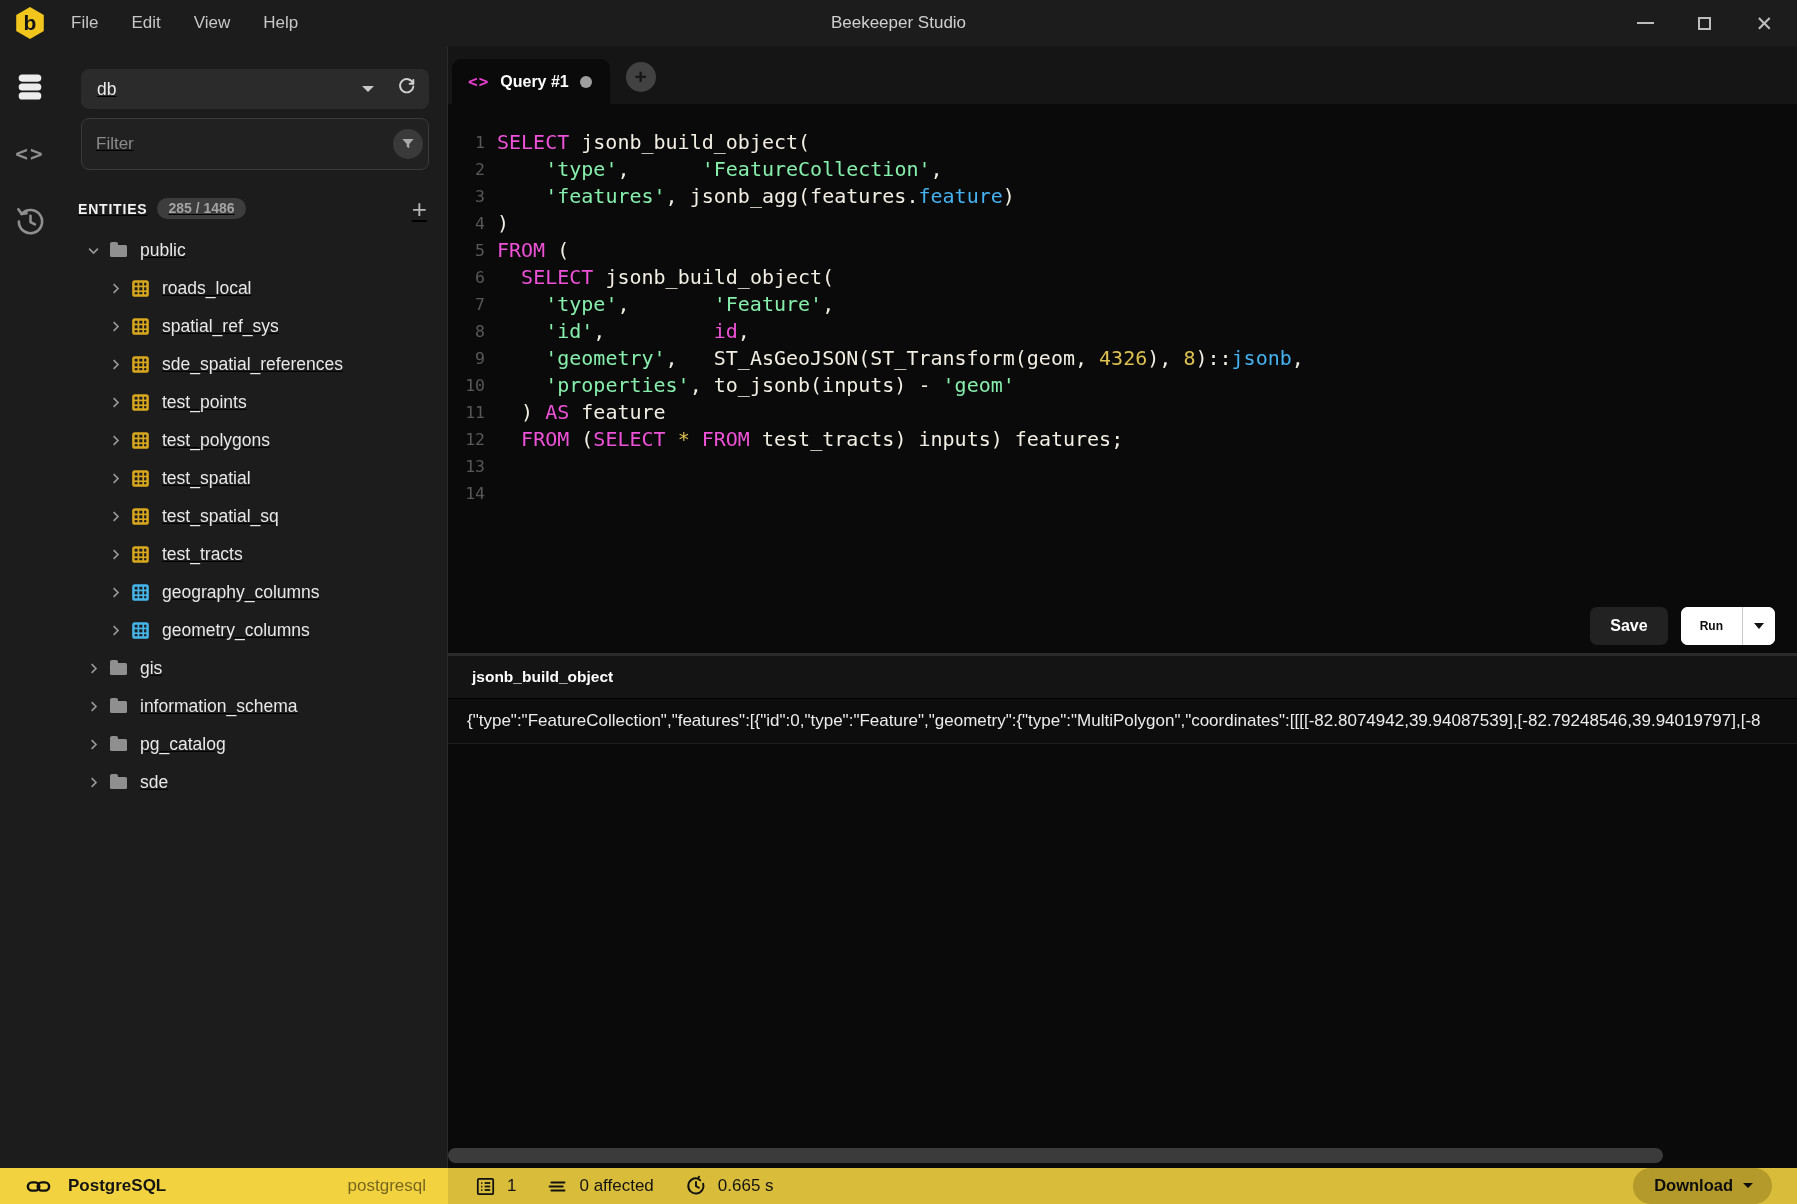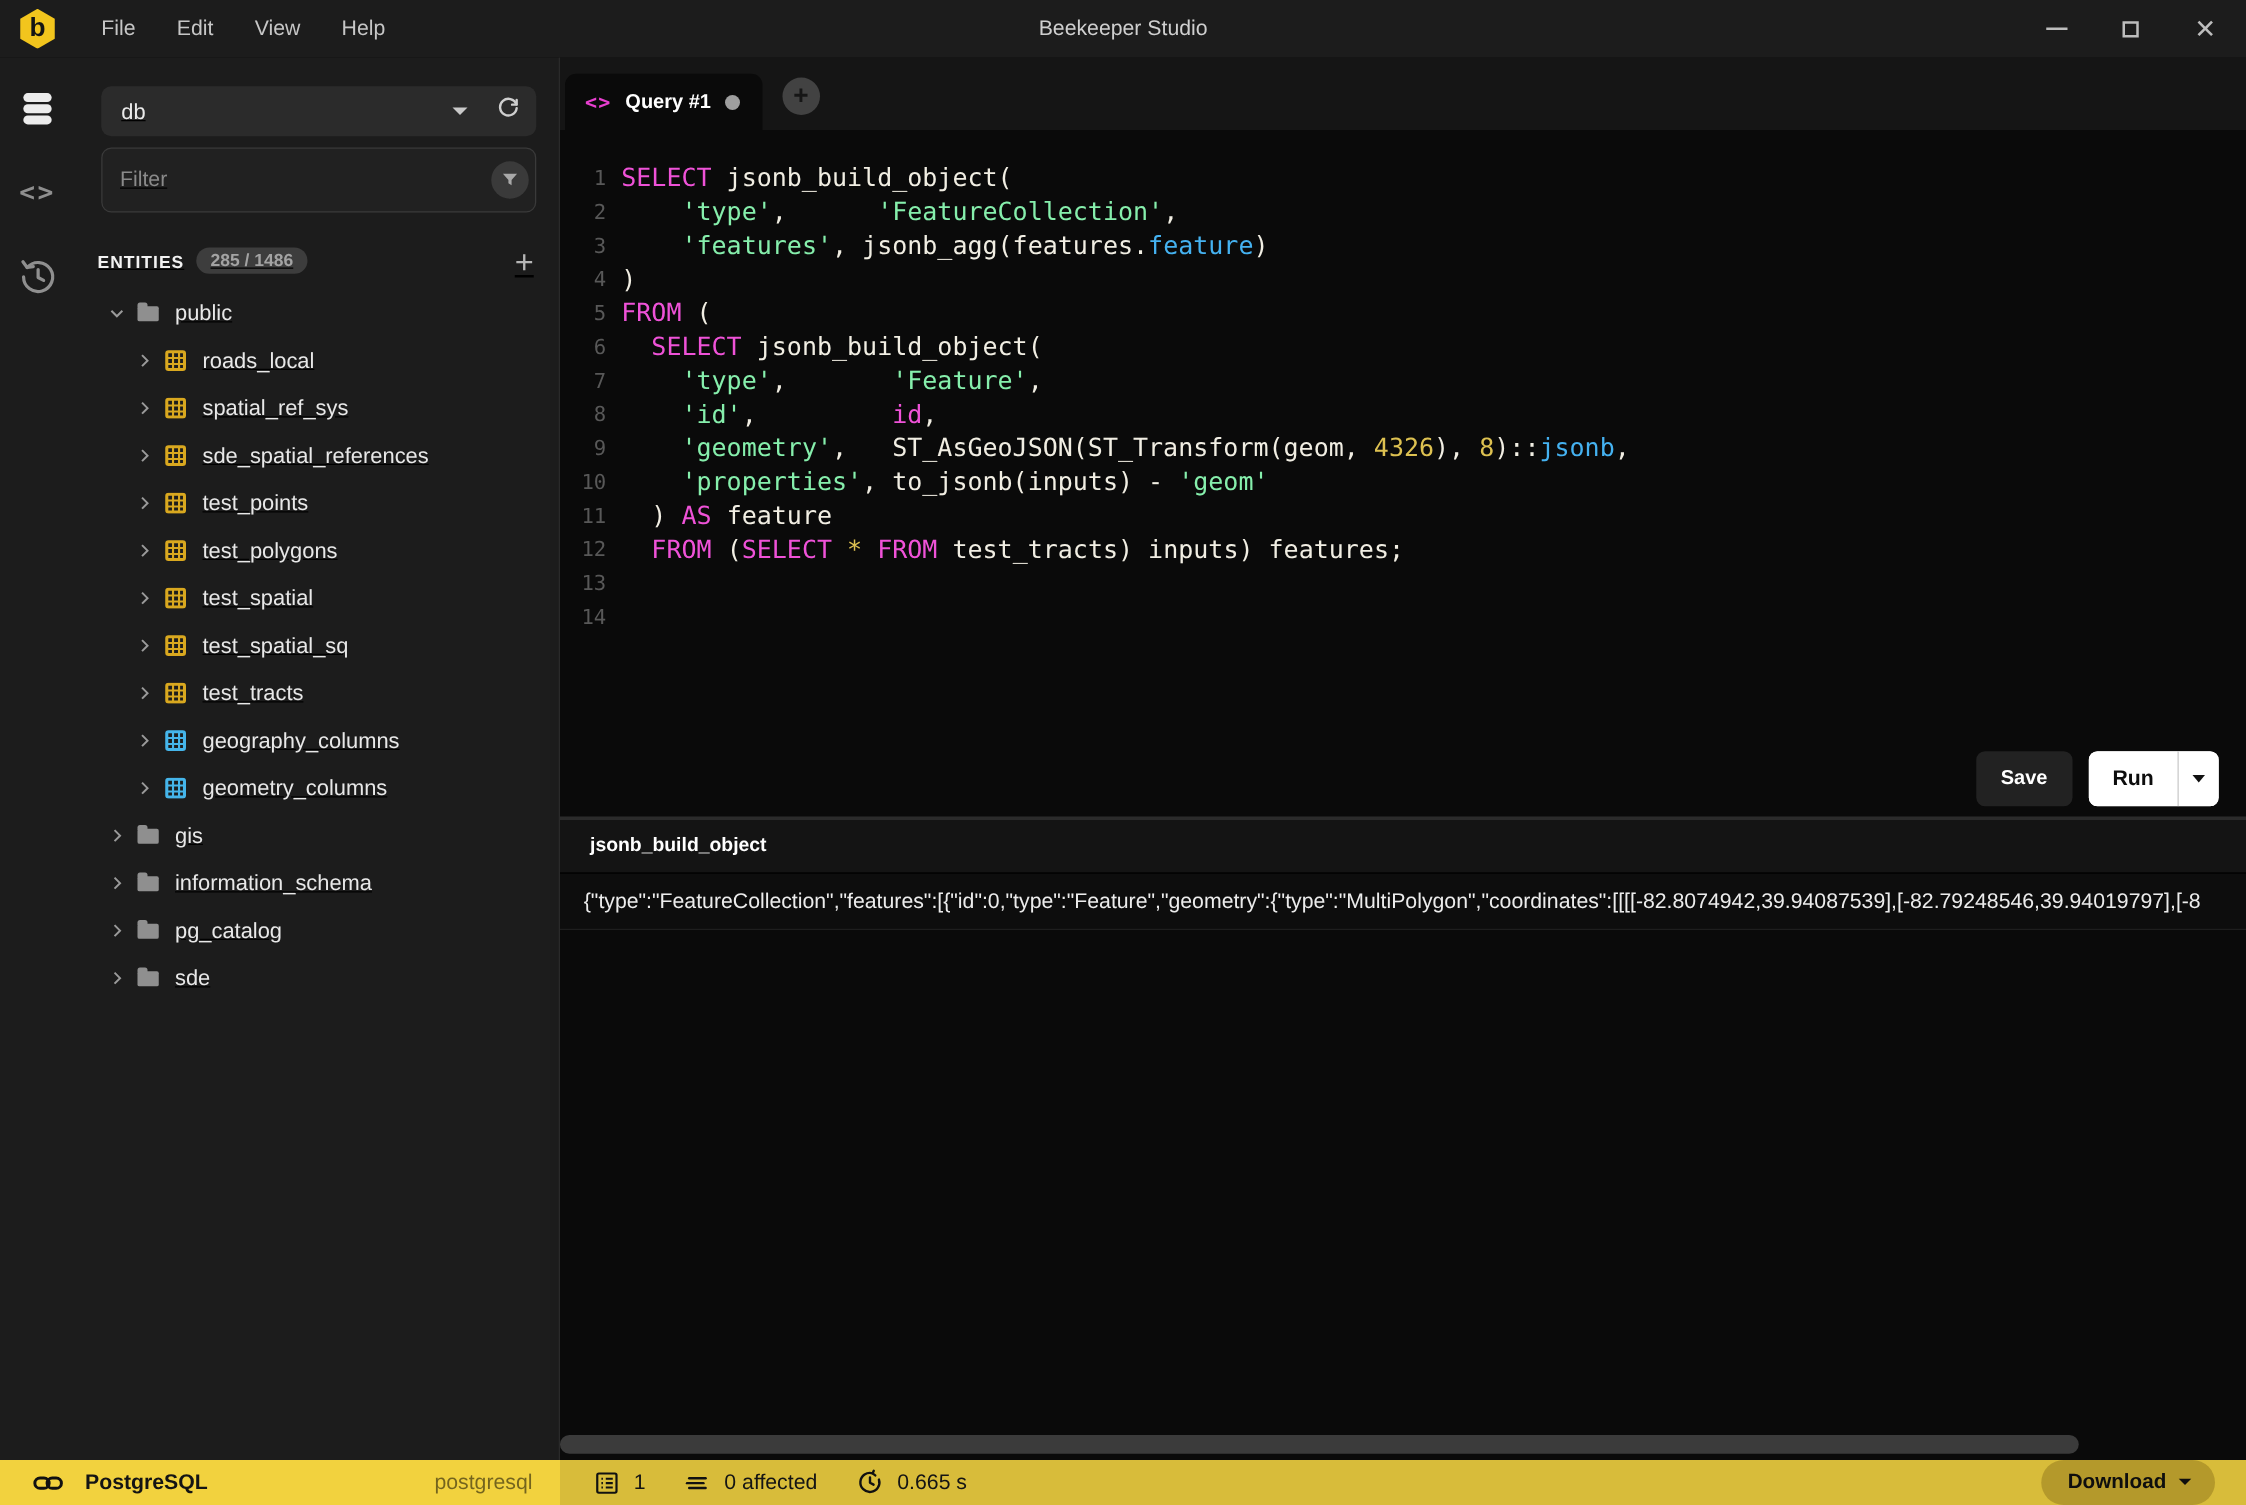--- a/index.html
+++ b/index.html
@@ -7,21 +7,21 @@
               font-family:"Liberation Sans", sans-serif; }
   .app { width:1797px; height:1204px; display:flex; flex-direction:column; }
 
   
   .titlebar { height:46px; background:#1c1c1c; display:flex; align-items:center;
               position:relative; flex:none; }
   .logo { width:30px; height:32px; margin-left:15px;
           background:#f2c51d; display:flex; align-items:center; justify-content:center;
           clip-path:polygon(50% 0,96% 25%,96% 75%,50% 100%,4% 75%,4% 25%);
           color:#141414; font-weight:bold; font-size:21px; }
-  .menus { display:flex; margin-left:36px; gap:33px; }
+  .menus { display:flex; margin-left:26px; gap:33px; }
   .menus span { color:#c6c6c6; font-size:17px; cursor:default; }
   .win-title { position:absolute; left:0; right:0; text-align:center; color:#cfcfcf; font-size:17px; pointer-events:none; }
   .winctl { margin-left:auto; display:flex; align-items:center; gap:44px; padding-right:24px; z-index:2; }
   .winctl .min { display:block; width:17px; border-top:2px solid #bdbdbd; }
   .winctl .max { display:block; width:13px; height:13px; border:2px solid #bdbdbd; }
   .winctl .cls { color:#bdbdbd; font-size:21px; line-height:1; }
 
   
   .content { flex:1; display:flex; min-height:0; }
 
@@ -86,21 +86,21 @@
   .tk-str { color:#86efac; }
   .tk-num { color:#ddc151; }
   .tk-atom{ color:#45b2f1; }
   .tk-pl  { color:#f1eee3; }
 
   .editor-actions { position:absolute; right:22px; bottom:8px; display:flex; gap:13px;
                     font-family:"Liberation Sans", sans-serif; }
   .btn-save { background:#222; color:#fff; font-weight:bold; font-size:16px; border:none;
               border-radius:7px; padding:8px 20px; }
   .run-split { display:flex; background:#fff; border-radius:7px; overflow:hidden; align-items:stretch; }
-  .btn-run { background:#fff; border:none; color:#0d0d0d; font-weight:bold; font-size:17px; padding:12px 19px; }
+  .btn-run { background:#fff; border:none; color:#0d0d0d; font-weight:bold; font-size:12px; padding:12px 19px; }
   .btn-run-caret { border:none; background:#fff; border-left:1px solid #c9c9c9; padding:0 11px;
                    display:flex; align-items:center; }
   .btn-run-caret i { width:0; height:0; border-left:5.5px solid transparent; border-right:5.5px solid transparent;
                    border-top:6px solid #111; }
 
   .results { flex:none; border-top:3px solid #2b2b2b; }
   .res-header { height:42px; background:#141414; display:flex; align-items:center; padding-left:24px;
                 color:#fff; font-weight:bold; font-size:15.5px; }
   .res-row { height:46px; background:#0d0d0d; border-top:1px solid #000; border-bottom:1px solid #1e1e1e;
              display:flex; align-items:center; padding-left:19px; color:#ececec; font-size:17px;

